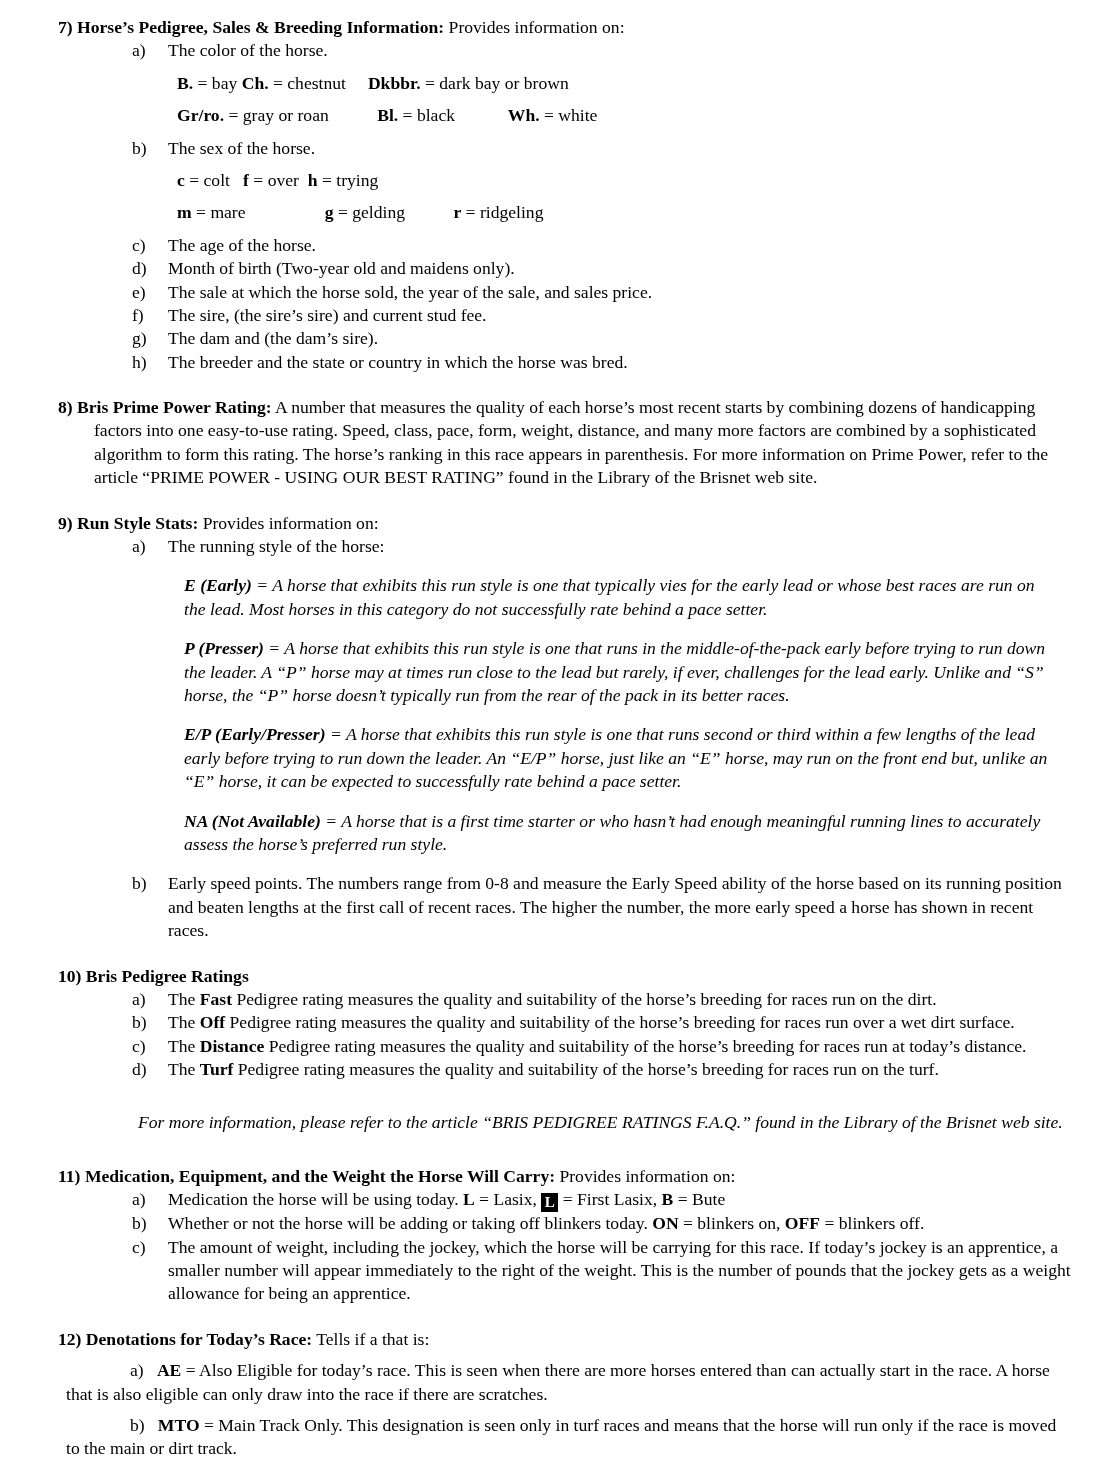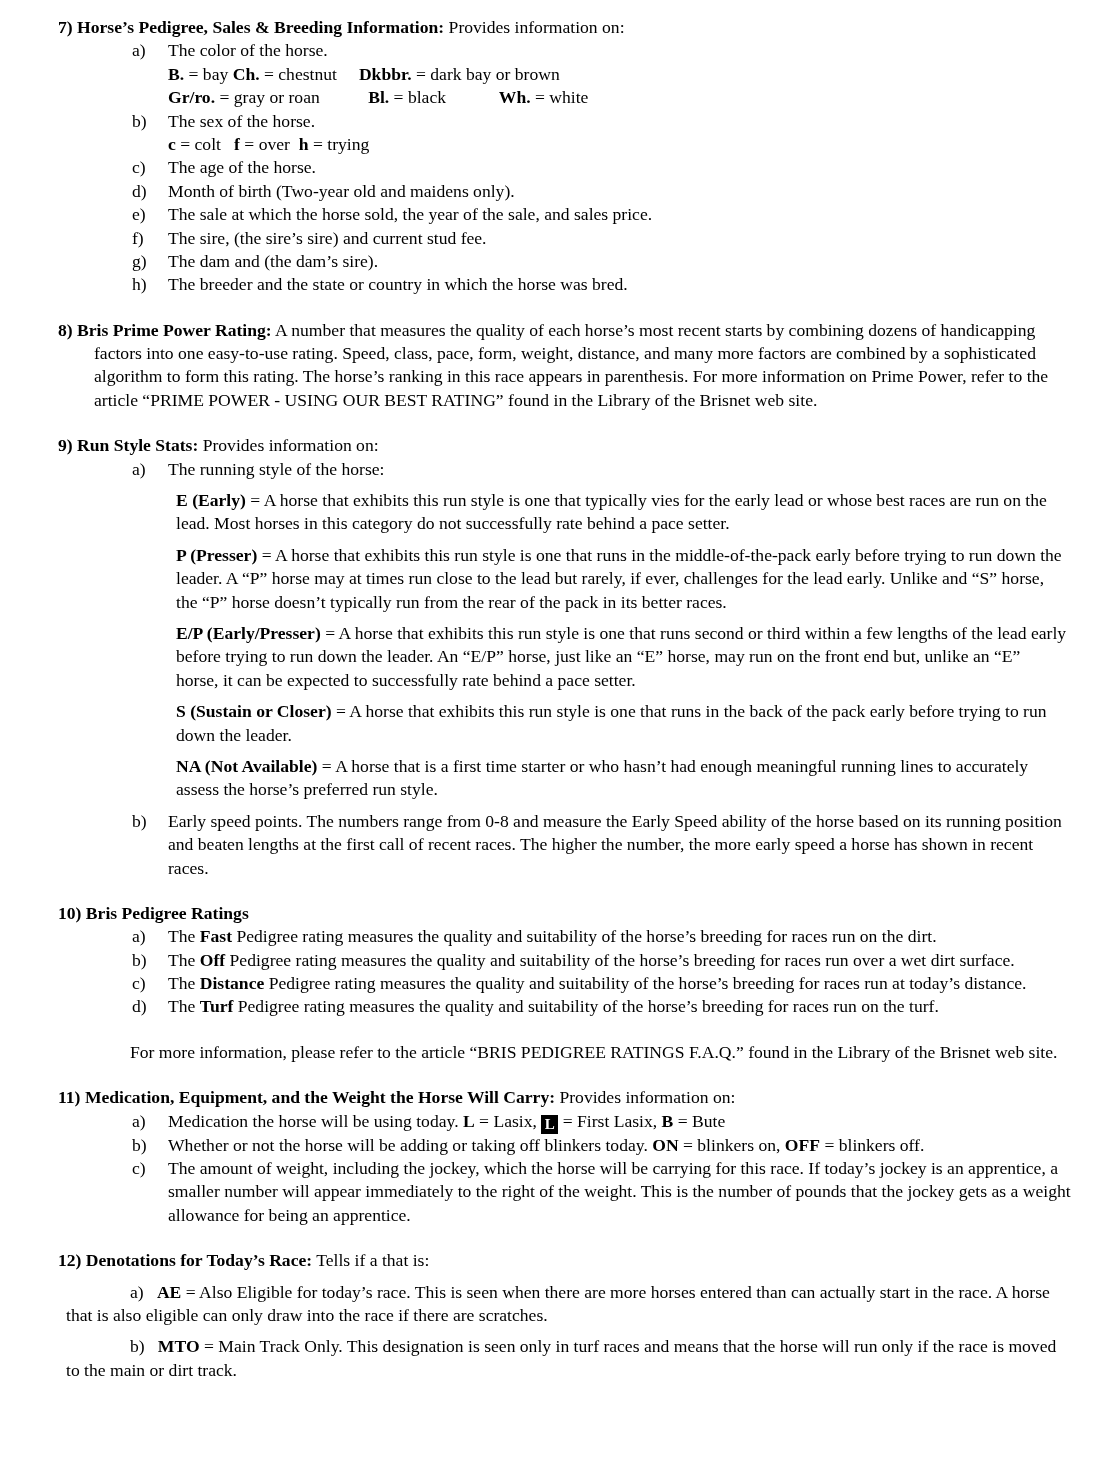--- a/index.html
+++ b/index.html
@@ -60,43 +60,45 @@
   .sub > .marker {
     position: absolute;
     left: 74px;
     top: 0;
     width: 30px;
     text-align: left;
   }
   
   .defblock {
     padding-left: 110px;
-    margin: 8px;
+    margin: 16px;
+    font-style: italic;
   }
 
   
   .sub-flush {
     position: relative;
     padding-left: 0;
     text-indent: 64px;
     margin: 8px;
   }
 
   
   b, .b { font-weight: bold; }
   .blockpara {
     padding-left: 72px;
-    margin: 0;
+    margin: 8px;
+    font-style: italic;
   }
   .gap-md { height: 22px; }
 
   
   .abbr-row {
     padding-left: 110px;
-    margin: 0;
+    margin: 9px;
     white-space: pre;
   }
 
   
   .boxglyph {
     display: inline-block;
     background: #000000;
     color: #ffffff;
     font-weight: bold;
     font-size: 15px;
@@ -122,20 +124,21 @@
       <p class="sub"><span class="marker">a)</span><span>The color of the horse.</span></p>
 
       <p class="abbr-row"><b>B.</b><span> = bay </span><b>Ch.</b><span> = chestnut     </span><b>Dkbbr.</b><span> = dark bay or brown</span></p>
 
       <p class="abbr-row"><b>Gr/ro.</b><span> = gray or roan           </span><b>Bl.</b><span> = black            </span><b>Wh.</b><span> = white</span></p>
 
       <p class="sub"><span class="marker">b)</span><span>The sex of the horse.</span></p>
 
       <p class="abbr-row"><b>c</b><span> = colt   </span><b>f</b><span> = over  </span><b>h</b><span> = trying</span></p>
 
+      <p class="abbr-row"><b>m</b><span> = mare                  </span><b>g</b><span> = gelding           </span><b>r</b><span> = ridgeling</span></p>
 
       <p class="sub"><span class="marker">c)</span><span>The age of the horse.</span></p>
       <p class="sub"><span class="marker">d)</span><span>Month of birth (Two-year old and maidens only).</span></p>
       <p class="sub"><span class="marker">e)</span><span>The sale at which the horse sold, the year of the sale, and sales price.</span></p>
       <p class="sub"><span class="marker">f)</span><span>The sire, (the sire’s sire) and current stud fee.</span></p>
       <p class="sub"><span class="marker">g)</span><span>The dam and (the dam’s sire).</span></p>
       <p class="sub"><span class="marker">h)</span><span>The breeder and the state or country in which the horse was bred.</span></p>
     </div>
   </div>
 
@@ -149,21 +152,20 @@
 
   <div class="section">
     <p class="sec-head"><span class="num">9)</span> <span class="ttl">Run Style Stats:</span><span class="rest"> Provides information on:</span></p>
 
     <div class="sub-list">
       <p class="sub"><span class="marker">a)</span><span>The running style of the horse:</span></p>
 
       <p class="defblock"><b>E (Early)</b><span> = A horse that exhibits this run style is one that typically vies for the early lead or whose best races are run on the lead. Most horses in this category do not successfully rate behind a pace setter.</span></p>
       <p class="defblock"><b>P (Presser)</b><span> = A horse that exhibits this run style is one that runs in the middle-of-the-pack early before trying to run down the leader. A “P” horse may at times run close to the lead but rarely, if ever, challenges for the lead early. Unlike and “S” horse, the “P” horse doesn’t typically run from the rear of the pack in its better races.</span></p>
       <p class="defblock"><b>E/P (Early/Presser)</b><span> = A horse that exhibits this run style is one that runs second or third within a few lengths of the lead early before trying to run down the leader. An “E/P” horse, just like an “E” horse, may run on the front end but, unlike an “E” horse, it can be expected to successfully rate behind a pace setter.</span></p>
-      <p class="defblock"><b>S (Sustain or Closer)</b><span> = A horse that exhibits this run style is one that runs in the back of the pack early before trying to run down the leader.</span></p>
       <p class="defblock"><b>NA (Not Available)</b><span> = A horse that is a first time starter or who hasn’t had enough meaningful running lines to accurately assess the horse’s preferred run style.</span></p>
 
       <p class="sub"><span class="marker">b)</span><span>Early speed points. The numbers range from 0-8 and measure the Early Speed ability of the horse based on its running position and beaten lengths at the first call of recent races. The higher the number, the more early speed a horse has shown in recent races.</span></p>
     </div>
   </div>
 
   <div class="gap-md"></div>
 
   <div class="section">
     <p class="sec-head"><span class="num">10)</span> <span class="ttl">Bris Pedigree Ratings</span></p>

